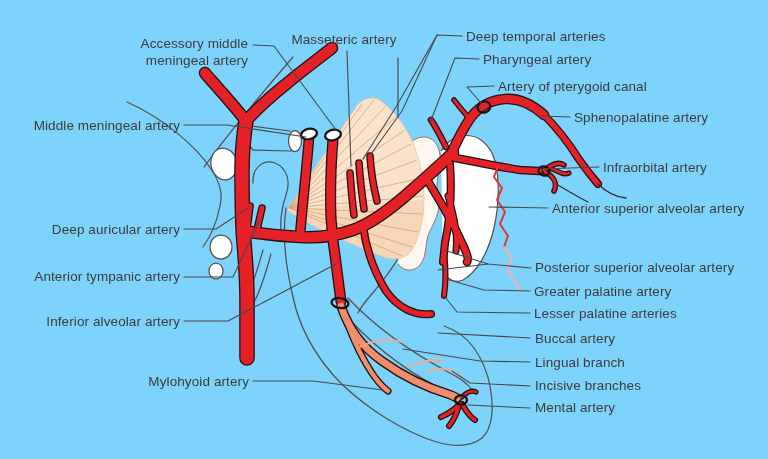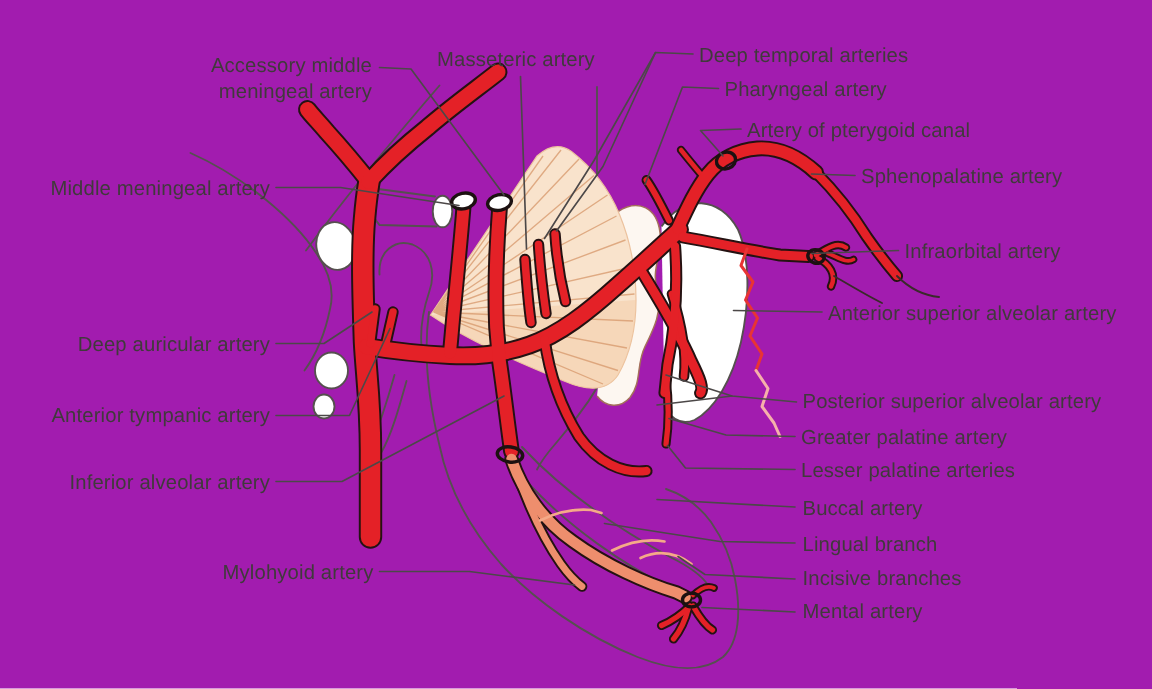--- a/index.html
+++ b/index.html
@@ -1,16 +1,16 @@
 <!DOCTYPE html>
 <html><head>
 <meta charset="utf-8">
 <style>
   html,body{margin:0;padding:0;background:#ffffff;}
-  .stage{position:relative;width:768px;height:459px;background:#a21caf;overflow:hidden;
+  .stage{position:relative;width:768px;height:459px;background:#7dd3fc;overflow:hidden;
          font-family:"Liberation Sans", sans-serif;}
   svg{display:block;}
   .leader{fill:none;stroke:#4c4848;stroke-width:1.1;stroke-linejoin:round;stroke-linecap:round;}
   .lbl{fill:#403a3b;font-size:13.5px;letter-spacing:.1px;}
   .bone{fill:none;stroke:#56504f;stroke-width:1.25;stroke-linecap:round;}
   .bonefill{fill:#ffffff;stroke:#56504f;stroke-width:1.25;}
   .vessel{fill:none;stroke-linecap:round;stroke-linejoin:round;}
   .vessel-thin{fill:none;stroke-linecap:round;stroke-linejoin:round;}
   .ring{stroke:#1c1111;stroke-width:2.3;}
 </style>

